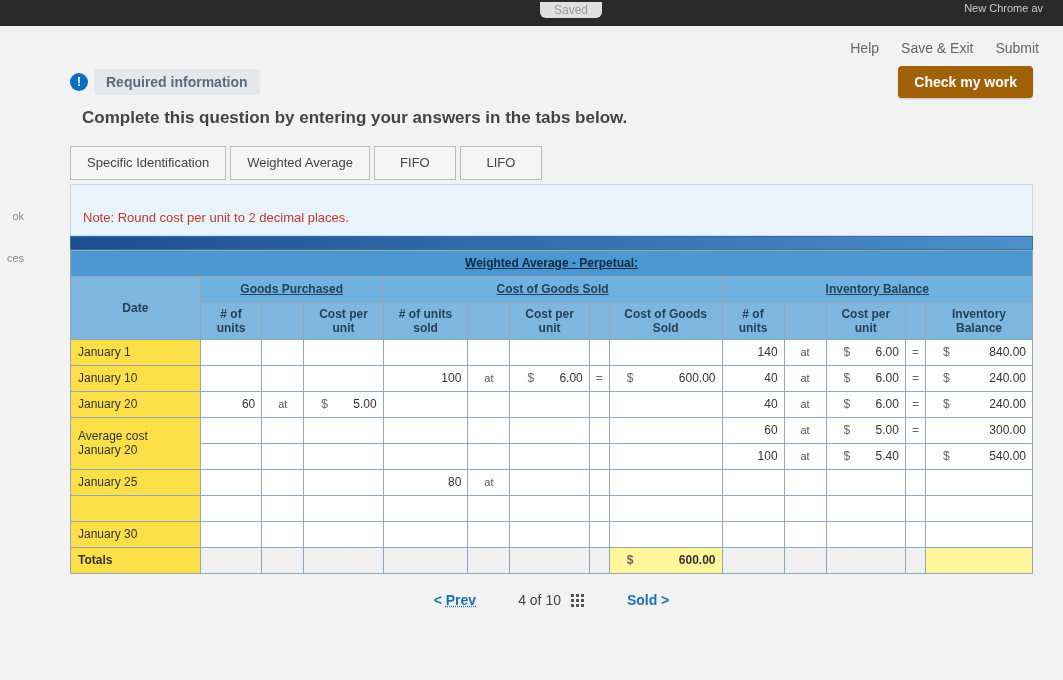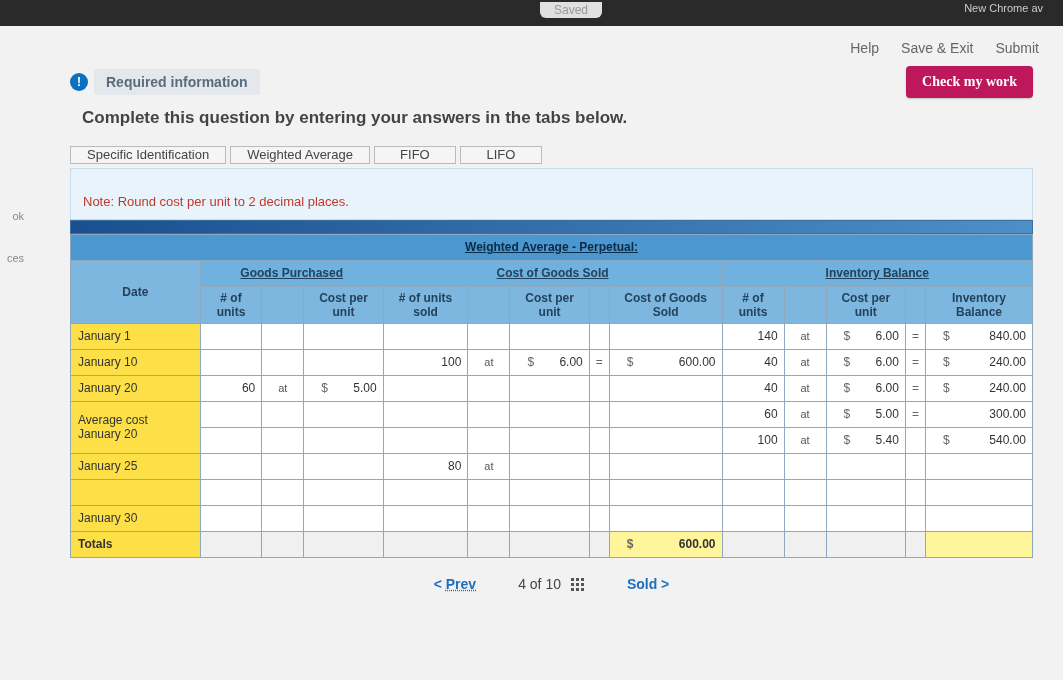--- a/index.html
+++ b/index.html
@@ -67,41 +67,40 @@
   .req-tag {
     background: #e4e8ec;
     color: #5a6b7c;
     padding: 5px 12px;
     border-radius: 3px;
     font-size: 14px;
     font-weight: bold;
   }
   .check-btn {
     margin-left: auto;
-    background: #be185d;
+    background: #a16207;
     color: #fff;
     padding: 8px 16px;
     border-radius: 4px;
     font-size: 14px;
     font-weight: bold;
     cursor: pointer;
     box-shadow: 0 1px 2px rgba(0,0,0,.2);
-    font-family: Liberation Serif, serif;
   }
   .instruction {
     font-size: 17px;
     color: #444;
     font-weight: bold;
     margin: 6px 12px 18px;
   }
   .tabs { display: flex; gap: 4px; margin-bottom: 0; }
   .tab {
     border: 1px solid #bbb;
     background: #f5f5f5;
-    padding: 0 16px;
+    padding: 8px 16px;
     font-size: 13px;
     color: #444;
     cursor: pointer;
     text-align: center;
     min-width: 82px;
     line-height: 1.2;
   }
   .prompt-box {
     background: #e8f3fb;
     border: 1px solid #c5dceb;

